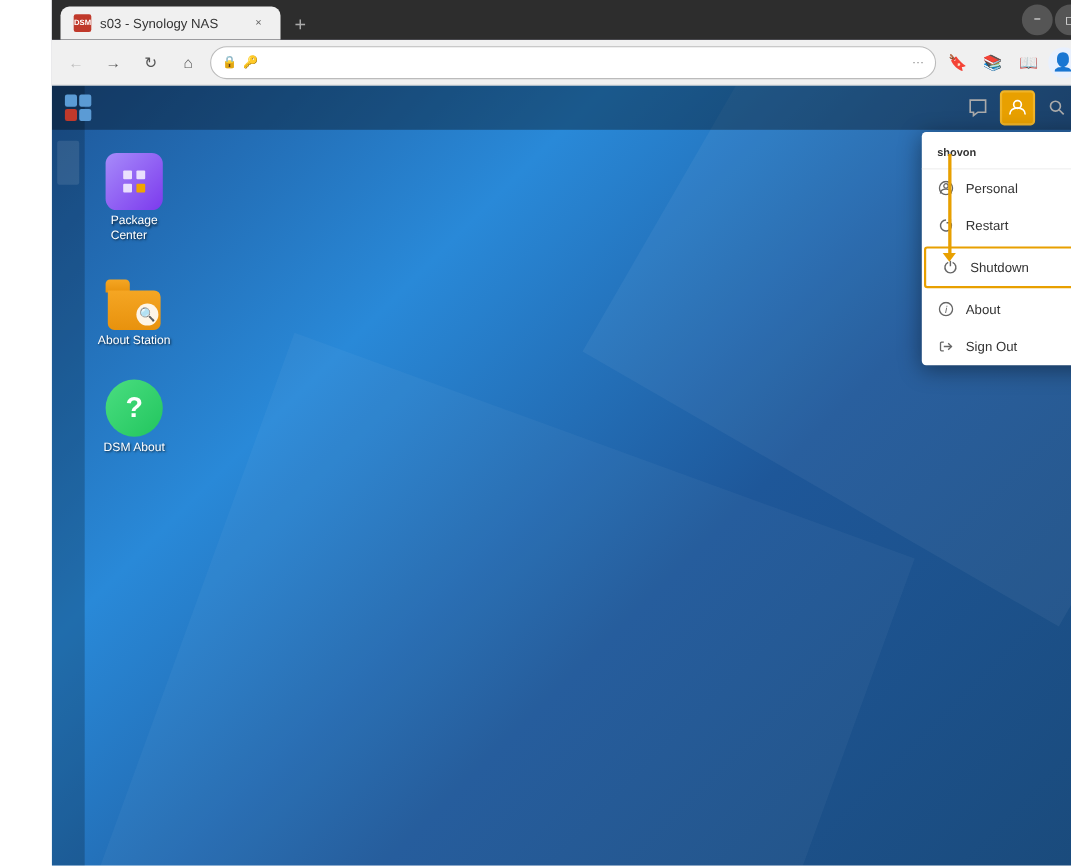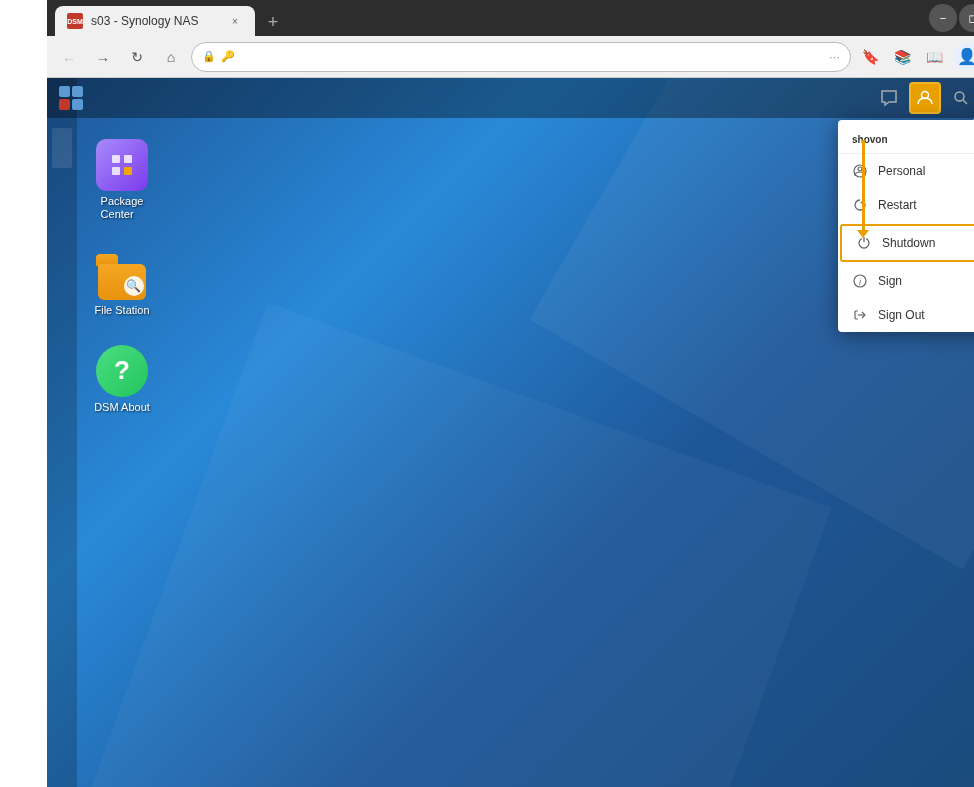--- a/index.html
+++ b/index.html
@@ -621,21 +621,21 @@
 
 
       <div class="desktop-icon">
         <div class="icon-img">
           <div class="file-icon">
             <div class="folder-tab"></div>
             <div class="folder-body"></div>
             <div class="folder-search">🔍</div>
           </div>
         </div>
-        <span class="icon-label">File Station</span>
+        <span class="icon-label">About Station</span>
       </div>
 
       <div class="desktop-icon">
         <div class="icon-img">
           <div class="help-icon">?</div>
         </div>
         <span class="icon-label">DSM About</span>
       </div>
 
     </div>
@@ -681,21 +681,21 @@
         <span>Shutdown</span>
       </div>
 
       <div class="dropdown-item">
         <div class="dropdown-item-icon">
           <svg width="14" height="14" viewBox="0 0 14 14">
             <circle cx="7" cy="7" r="6" stroke="#666" stroke-width="1.2" fill="none"></circle>
             <text x="7" y="11" text-anchor="middle" font-size="9" fill="#666" font-style="italic">i</text>
           </svg>
         </div>
-        <span>Sign</span>
+        <span>About</span>
       </div>
 
       <div class="dropdown-item">
         <div class="dropdown-item-icon">
           <svg width="14" height="14" viewBox="0 0 14 14">
             <path d="M5 3H3a1 1 0 0 0-1 1v6a1 1 0 0 0 1 1h2" stroke="#666" stroke-width="1.2" fill="none"></path>
             <polyline points="9,4 12,7 9,10" stroke="#666" stroke-width="1.2" fill="none"></polyline>
             <line x1="12" y1="7" x2="5" y2="7" stroke="#666" stroke-width="1.2"></line>
           </svg>
         </div>

